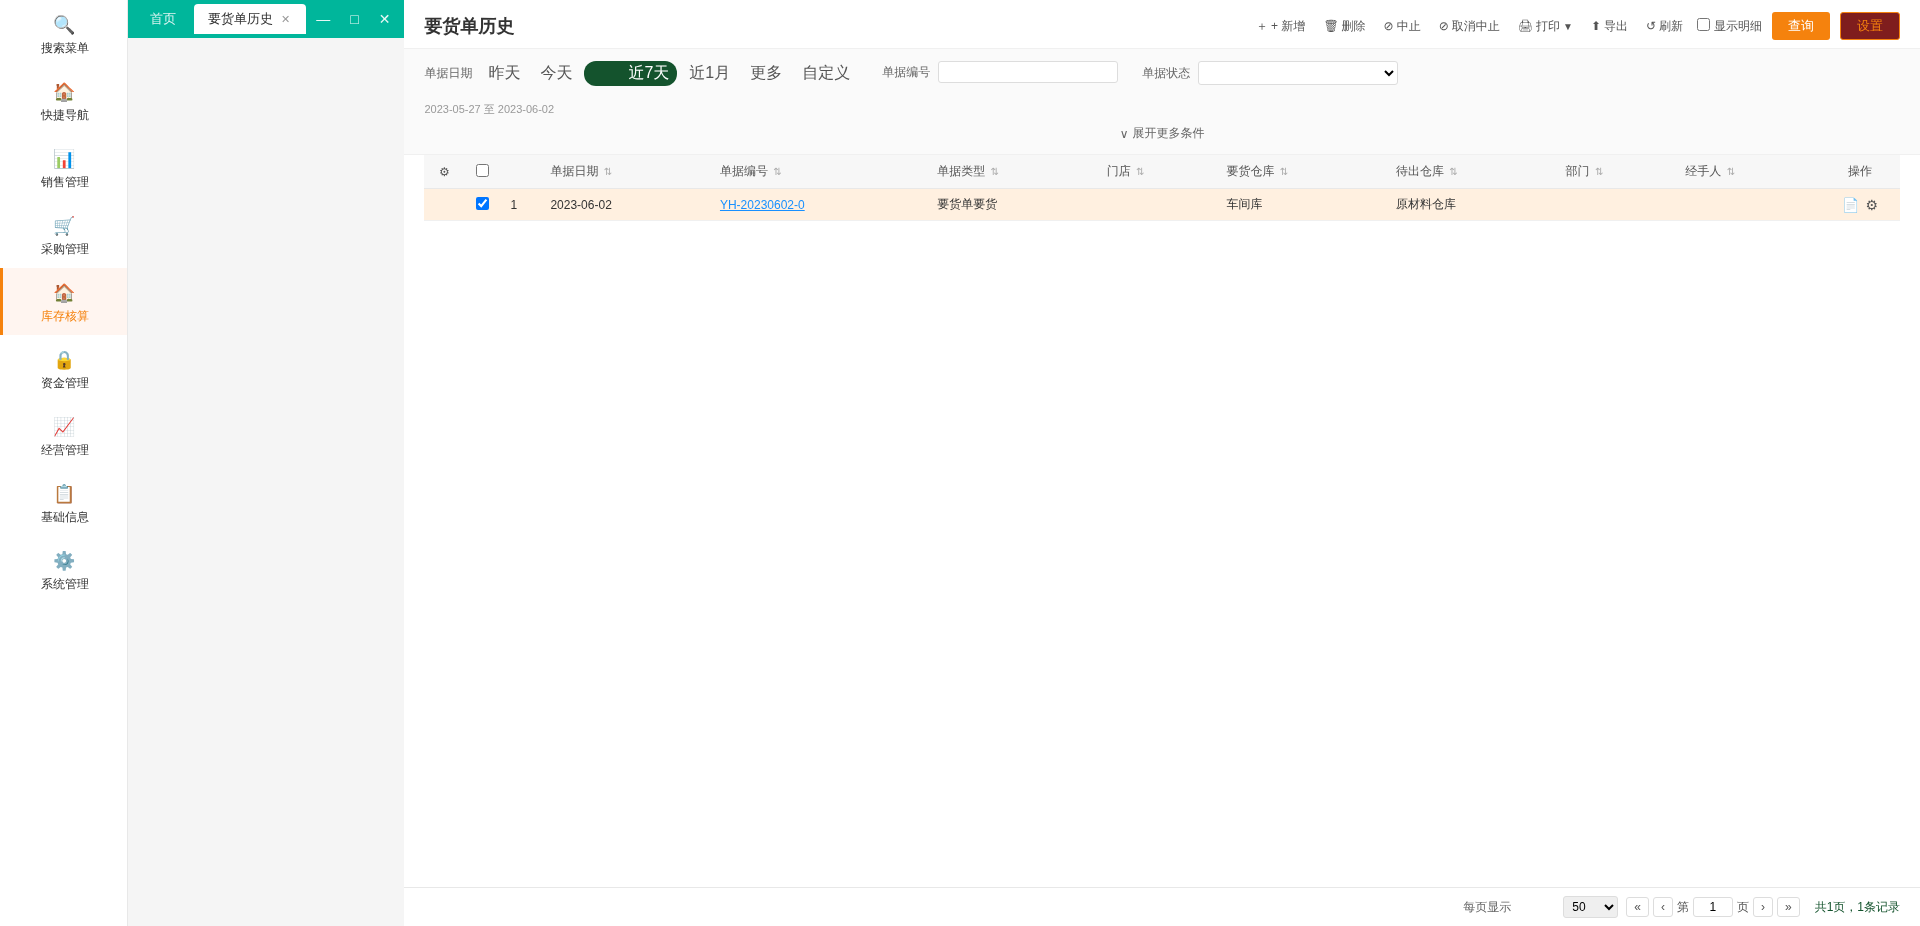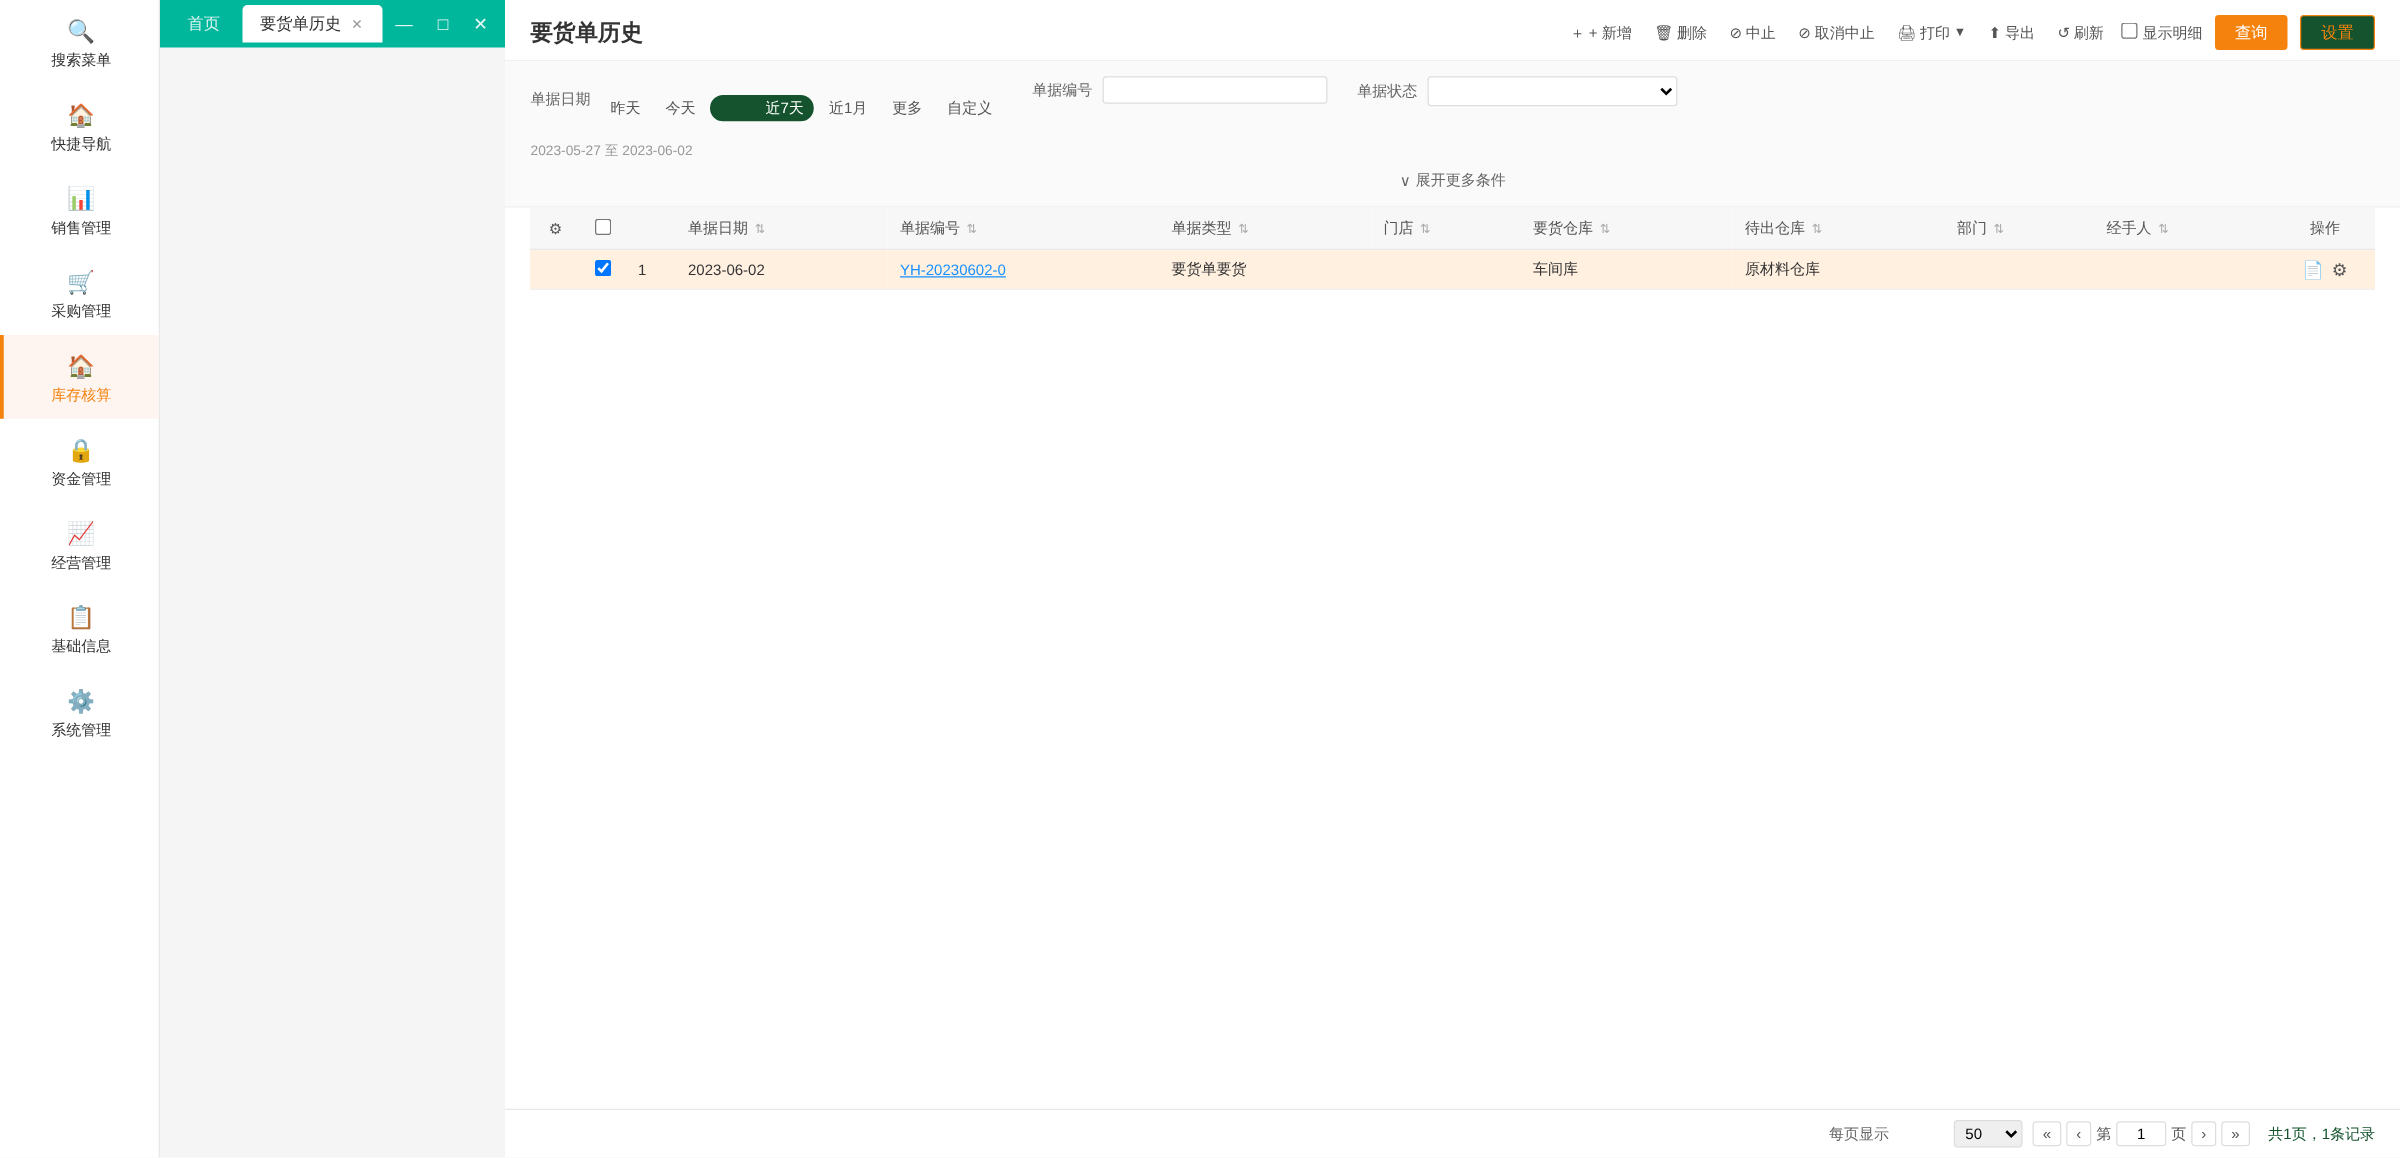--- a/index.html
+++ b/index.html
@@ -122,21 +122,21 @@
     .btn-primary {
       background: #f5820d;
       color: #fff;
       border: none;
       padding: 5px 16px;
       border-radius: 3px;
       cursor: pointer;
       font-size: 13px;
     }
     .btn-secondary {
-      background: #14532d;
+      background: #7f1d1d;
       color: #f5820d;
       border: 1px solid #f5820d;
       padding: 4px 16px;
       border-radius: 3px;
       cursor: pointer;
       font-size: 13px;
     }
     .display-toggle {
       display: flex;
       align-items: flex-start;
@@ -158,26 +158,25 @@
       white-space: nowrap;
     }
     .filter-date-btns {
       display: flex;
       align-items: center;
       gap: 4px;
     }
     .date-btn {
       padding: 2px 8px;
       border-radius: 12px;
-      font-size: 12px;
+      font-size: 16px;
       cursor: pointer;
       color: #555;
       border: none;
       background: transparent;
-      margin-top: 15px;
     }
     .date-btn.active {
       background: #14532d;
       color: #fff;
       padding-left: 44px;
     }
     .date-range {
       font-size: 11px;
       color: #999;
       margin-top: 14px;

